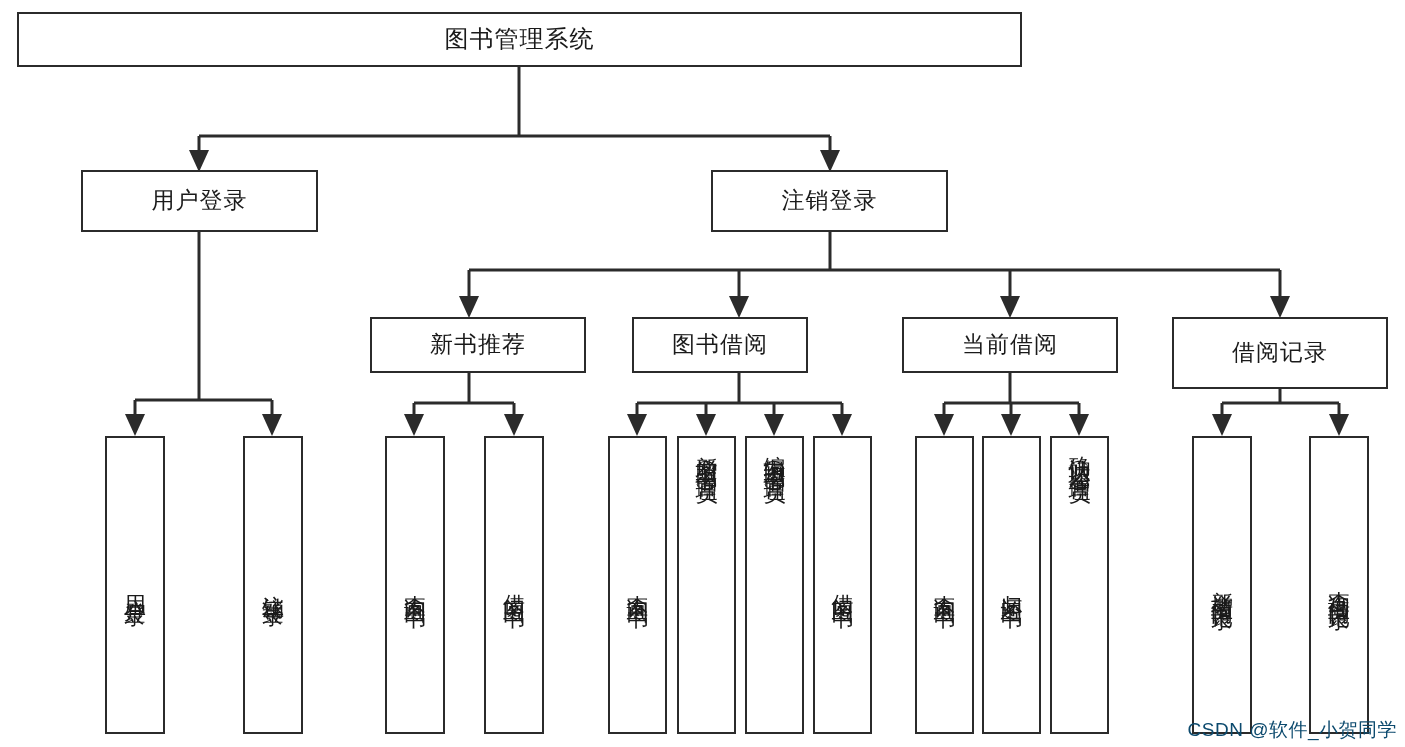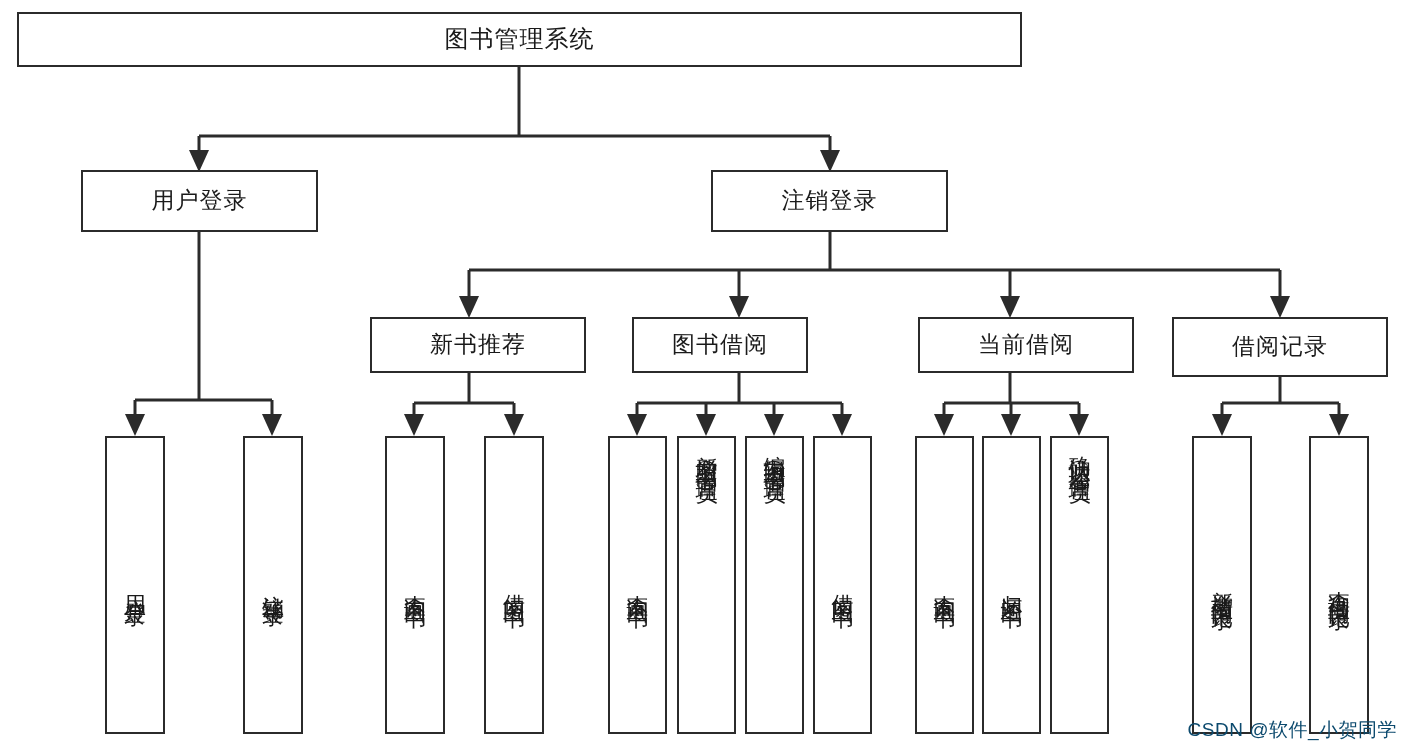--- a/index.html
+++ b/index.html
@@ -165,25 +165,25 @@
   </div>
 
   <div class="node horiz" style="left:362px; top:317px; width:216px; height:56px;margin-left:8px;">
     <span class="label">新书推荐</span>
   </div>
 
   <div class="node horiz" style="left:632px; top:317px; width:176px; height:56px;">
     <span class="label">图书借阅</span>
   </div>
 
-  <div class="node horiz" style="left:902px; top:317px; width:216px; height:56px;margin-left:16px;">
+  <div class="node horiz" style="left:902px; top:317px; width:216px; height:56px;">
     <span class="label">当前借阅</span>
   </div>
 
-  <div class="node horiz" style="left:1172px; top:317px; width:216px; height:60px;">
+  <div class="node horiz" style="left:1172px; top:317px; width:216px; height:72px;">
     <span class="label">借阅记录</span>
   </div>
 
   <div class="node vert center" style="left:105px; top:436px; width:60px; height:298px;">
     <span class="label">用户登录</span>
   </div>
 
   <div class="node vert center" style="left:243px; top:436px; width:60px; height:298px;">
     <span class="label">注销登录</span>
   </div>

